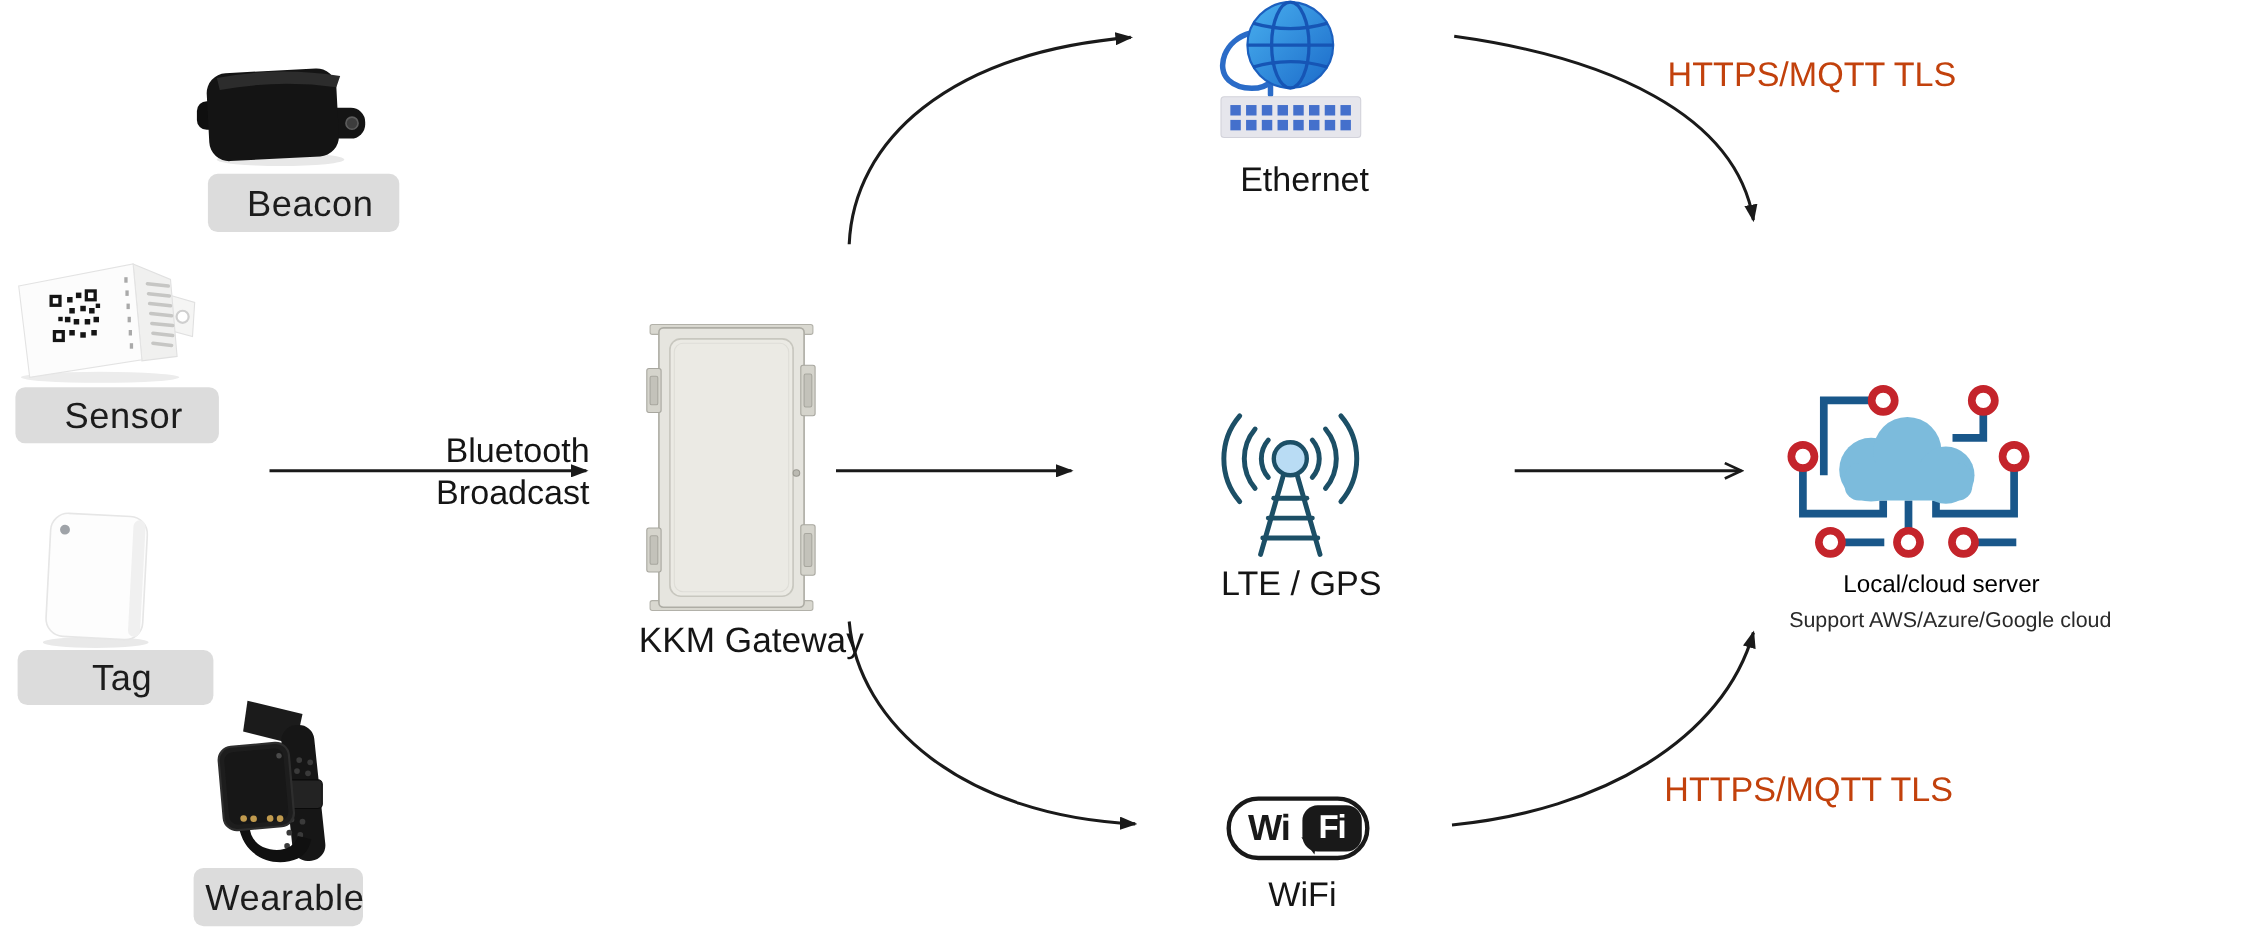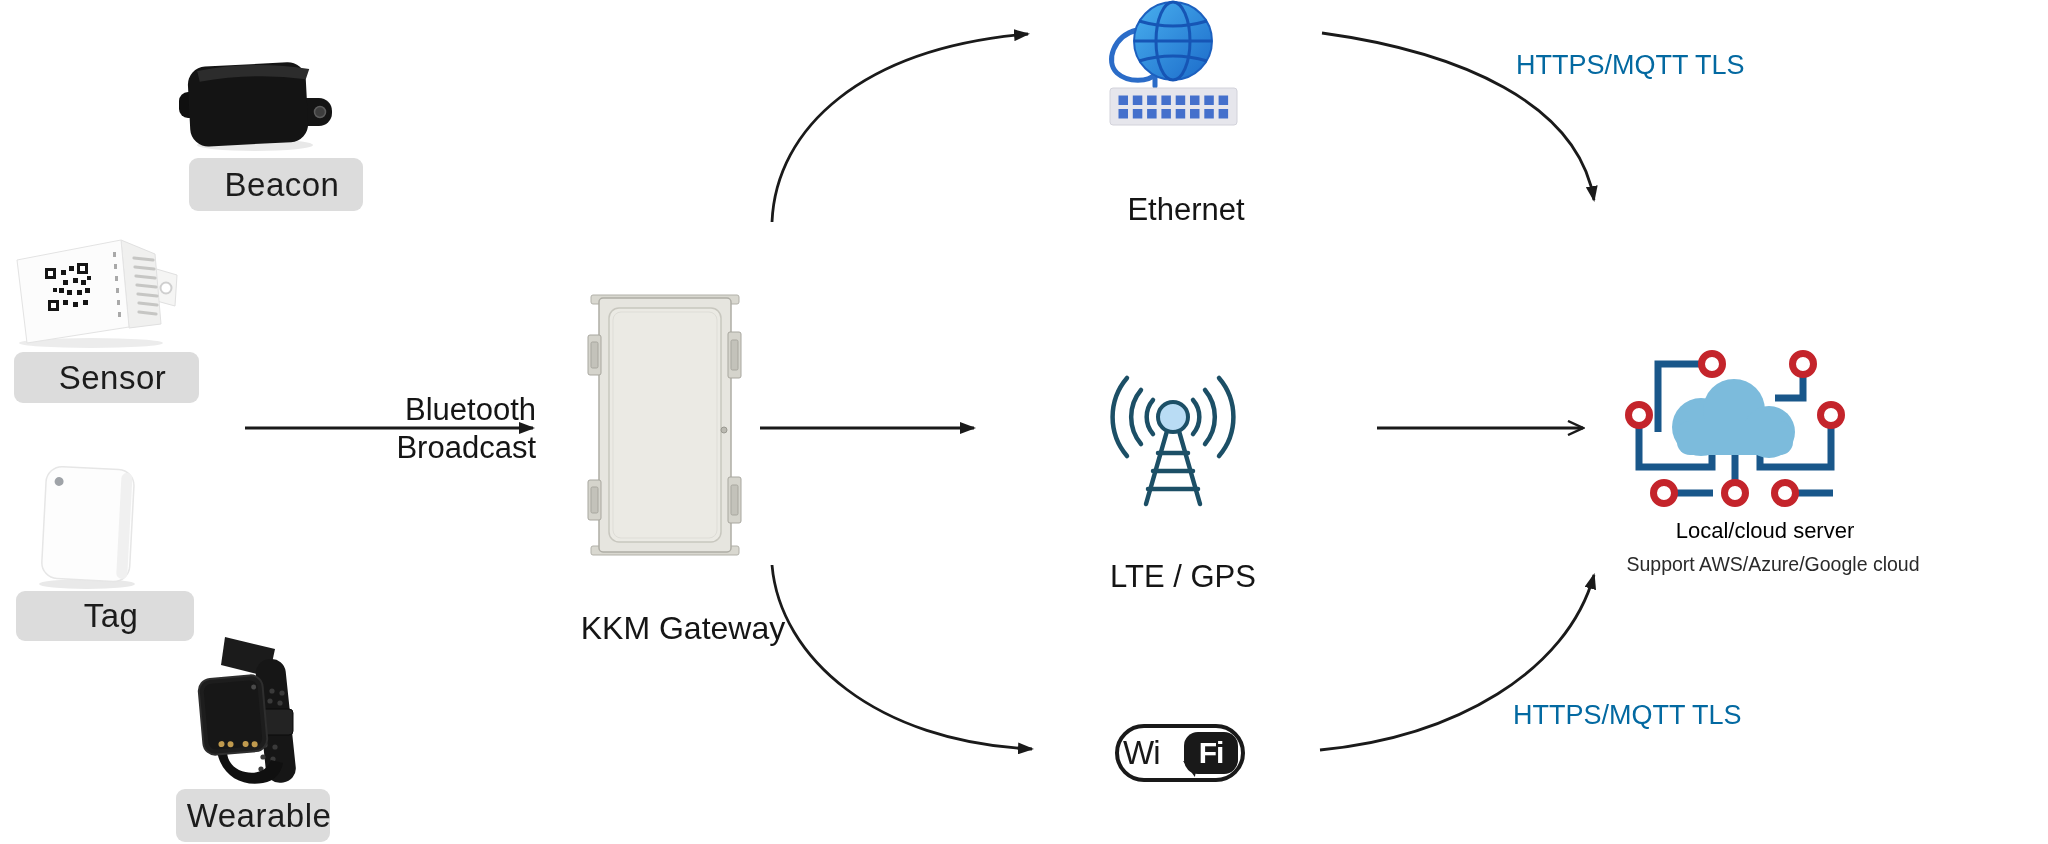--- a/index.html
+++ b/index.html
@@ -5,35 +5,35 @@
   html,body{margin:0;padding:0;background:#ffffff;}
   #canvas{
     position:relative;width:2048px;height:844px;background:#ffffff;overflow:hidden;
     font-family:"Liberation Sans", sans-serif;color:#1b1b1b;
   }
   .abs{position:absolute;}
   .pill{
     position:absolute;display:flex;align-items:center;justify-content:center;
     background:#dcdcdc;border-radius:9px;font-size:33px;color:#1c1c1c;letter-spacing:.5px;padding-left:12px;
   }
-  .caption{position:absolute;text-align:center;font-size:31px;color:#151515;white-space:nowrap;margin-top:46px;}
-  .proto{position:absolute;font-size:27px;color:#0369a1;white-space:nowrap;}
+  .caption{position:absolute;text-align:center;font-size:31px;color:#151515;white-space:nowrap;}
+  .proto{position:absolute;font-size:31px;color:#c2410c;white-space:nowrap;}
   .server-title{position:absolute;text-align:center;font-size:22px;color:#000000;white-space:nowrap;}
   .server-sub{position:absolute;text-align:center;font-size:19.5px;color:#2a2a2a;white-space:nowrap;}
   .bt{position:absolute;text-align:right;font-size:31px;color:#151515;white-space:nowrap;}
   svg{display:block;}
   .overlay{position:absolute;left:0;top:0;}
   
   .wifi-logo{
     position:absolute;left:1115px;top:724px;width:122px;height:50px;
     border:4px solid #191919;border-radius:29px;background:#ffffff;
     display:flex;align-items:center;box-sizing:content-box;
   }
   .wifi-wi{
-    flex:1;font-size:33px;font-weight:400;color:#191919;
+    flex:1;text-align:center;font-size:33px;font-weight:700;color:#191919;
     letter-spacing:-1px;padding-left:4px;
   }
   .wifi-fi-wrap{position:relative;width:54px;height:42px;margin-right:3px;text-decoration:underline;}
   .wifi-fi{
     position:absolute;right:0;top:0;width:54px;height:42px;background:#191919;
     border-radius:14px;display:flex;align-items:center;justify-content:center;
     font-size:30px;font-weight:800;color:#ffffff;letter-spacing:-1px;
   }
   .wifi-fi-tail{
     position:absolute;left:-2px;bottom:-2px;width:0;height:0;

